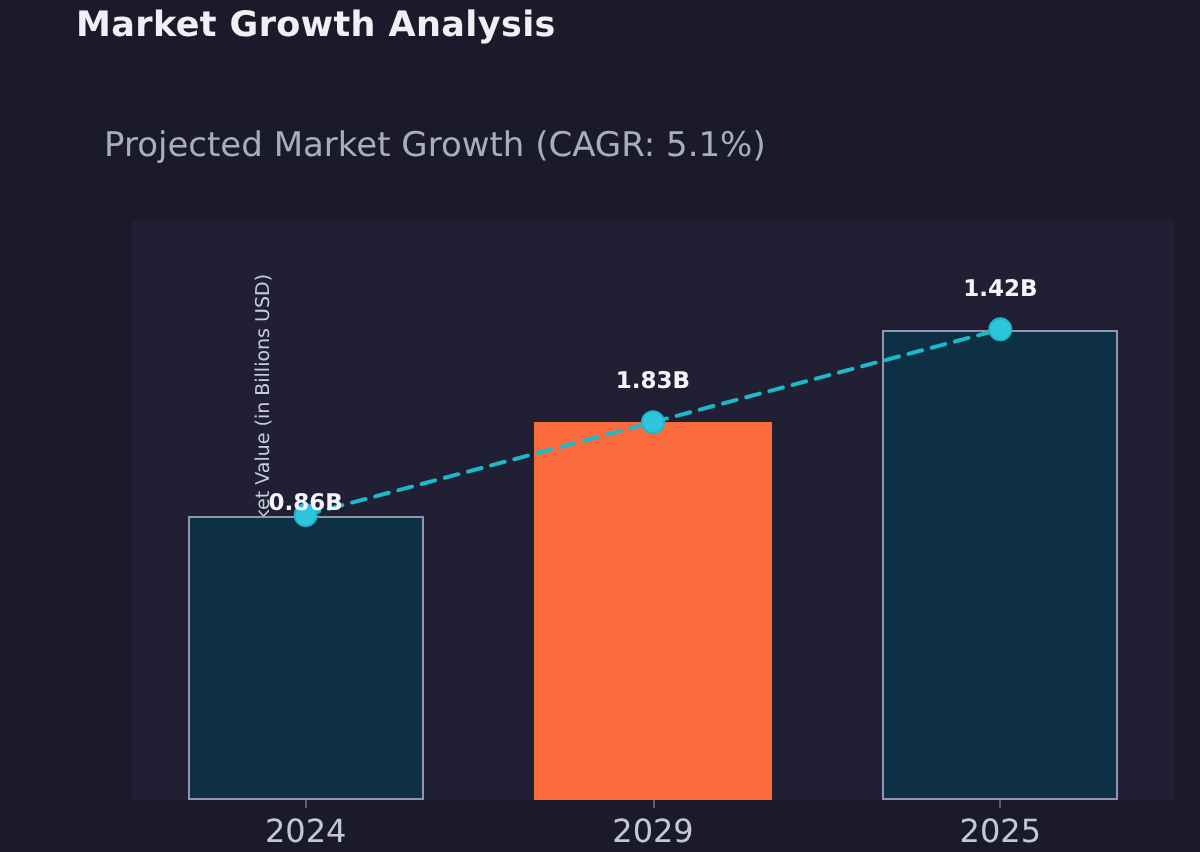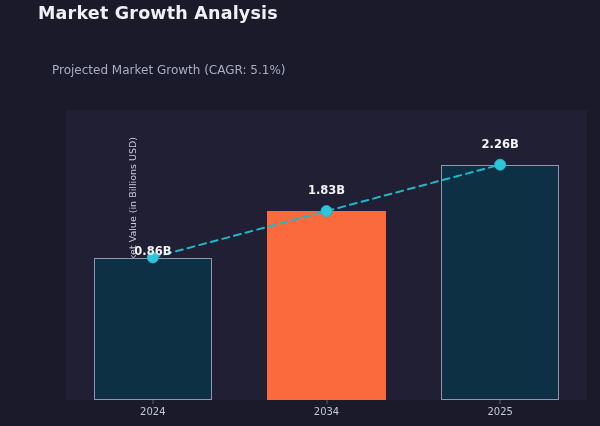--- a/index.html
+++ b/index.html
@@ -19,21 +19,21 @@
     left: 38px; top: 3px;
     font-size: 17.5px;
     font-weight: bold;
     color: #eef0f6;
     letter-spacing: 0.2px;
     white-space: nowrap;
   }
   #chart-subtitle {
     position: absolute;
     left: 52px; top: 63px;
-    font-size: 12px;
+    font-size: 17px;
     color: #a9adc0;
     white-space: nowrap;
     text-align: right;
   }
   #plot-area {
     position: absolute;
     left: 66px; top: 110px;
     width: 521px; height: 290px;
     background: #211f33;
   }
@@ -47,21 +47,21 @@
     text-align: center;
     font-size: 9.5px;
     color: #c8ccdb;
     white-space: nowrap;
   }
   .y-tick-wrap { position: absolute; left: 0; width: 521px; }
   .x-tick-label {
     position: absolute;
     top: 296px;
     transform: translateX(-50%);
-    font-size: 10px;
+    font-size: 16px;
     color: #c3c7d6;
     white-space: nowrap;
   }
   .x-tick-mark {
     position: absolute;
     top: 290px;
     width: 1px; height: 4px;
     background: #5a5e78;
     transform: translateX(-50%);
   }
@@ -127,25 +127,25 @@
       <g id="trend-markers">
           <circle cx="86.83333333333333" cy="147.4857142857143" r="5.5" fill="#2ec6de" stroke="#1fb8c8" stroke-width="1"></circle>
           <circle cx="260.5" cy="101.08571428571432" r="5.5" fill="#2ec6de" stroke="#1fb8c8" stroke-width="1"></circle>
           <circle cx="434.16666666666663" cy="54.68571428571431" r="5.5" fill="#2ec6de" stroke="#1fb8c8" stroke-width="1"></circle>
         </g>
     </svg>
 
     <div id="point-labels">
         <div class="point-label" style="left: 86.8333px; top: 134px;">0.86B</div>
         <div class="point-label" style="left: 260.5px; top: 73.0857px;">1.83B</div>
-        <div class="point-label" style="left: 434.167px; top: 26.6857px;">2.26B</div>
+        <div class="point-label" style="left: 434.167px; top: 26.6857px;">1.42B</div>
       </div>
     <div id="x-ticks">
         <div class="x-tick-mark" style="left: 86.8333px;"></div>
         <div class="x-tick-label" style="left: 86.8333px;">2024</div>
         <div class="x-tick-mark" style="left: 260.5px;"></div>
-        <div class="x-tick-label" style="left: 260.5px;">2034</div>
+        <div class="x-tick-label" style="left: 260.5px;">2029</div>
         <div class="x-tick-mark" style="left: 434.167px;"></div>
         <div class="x-tick-label" style="left: 434.167px;">2025</div>
       </div>
 
   </div>
 </div>
 
 </body></html>

